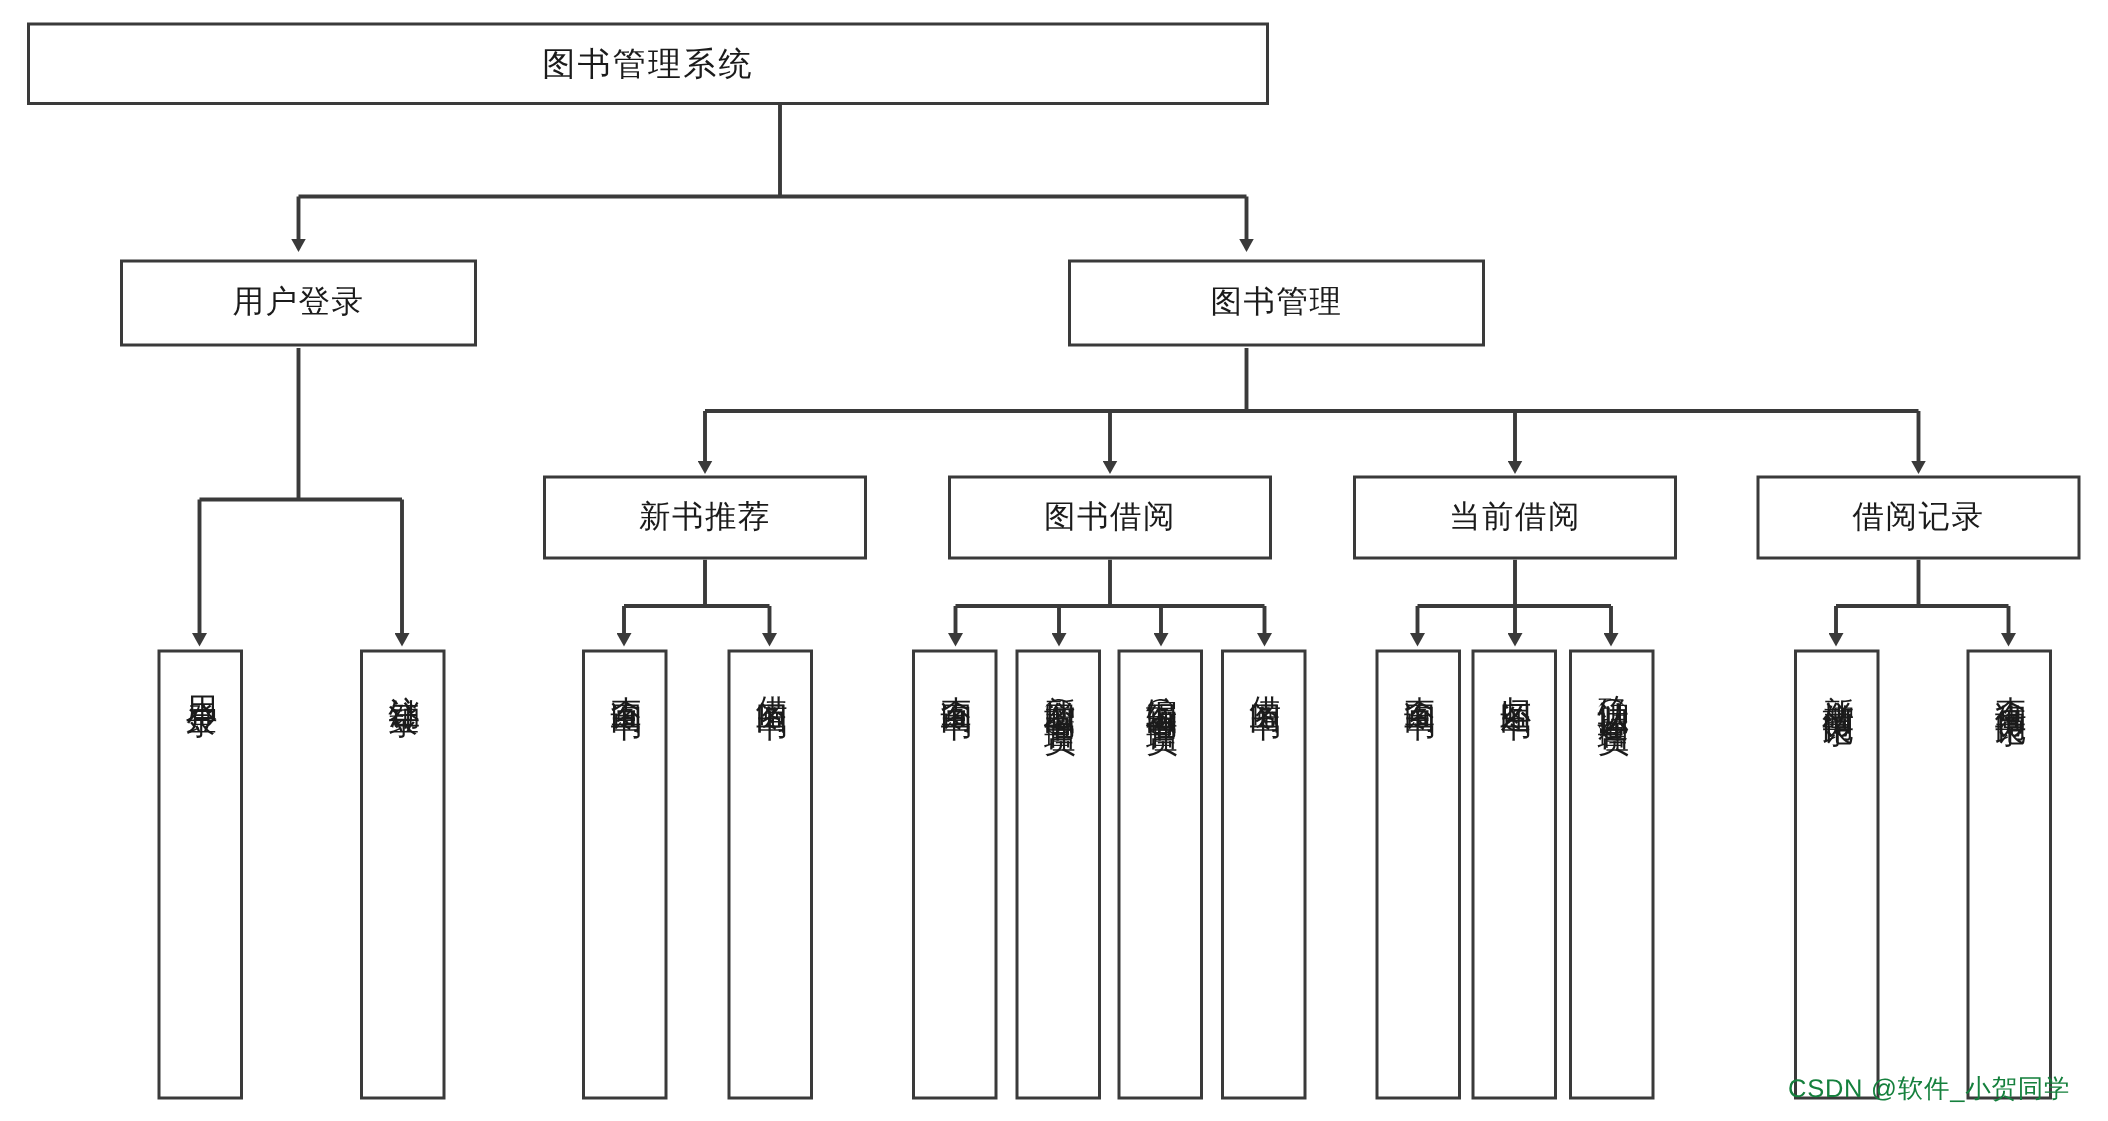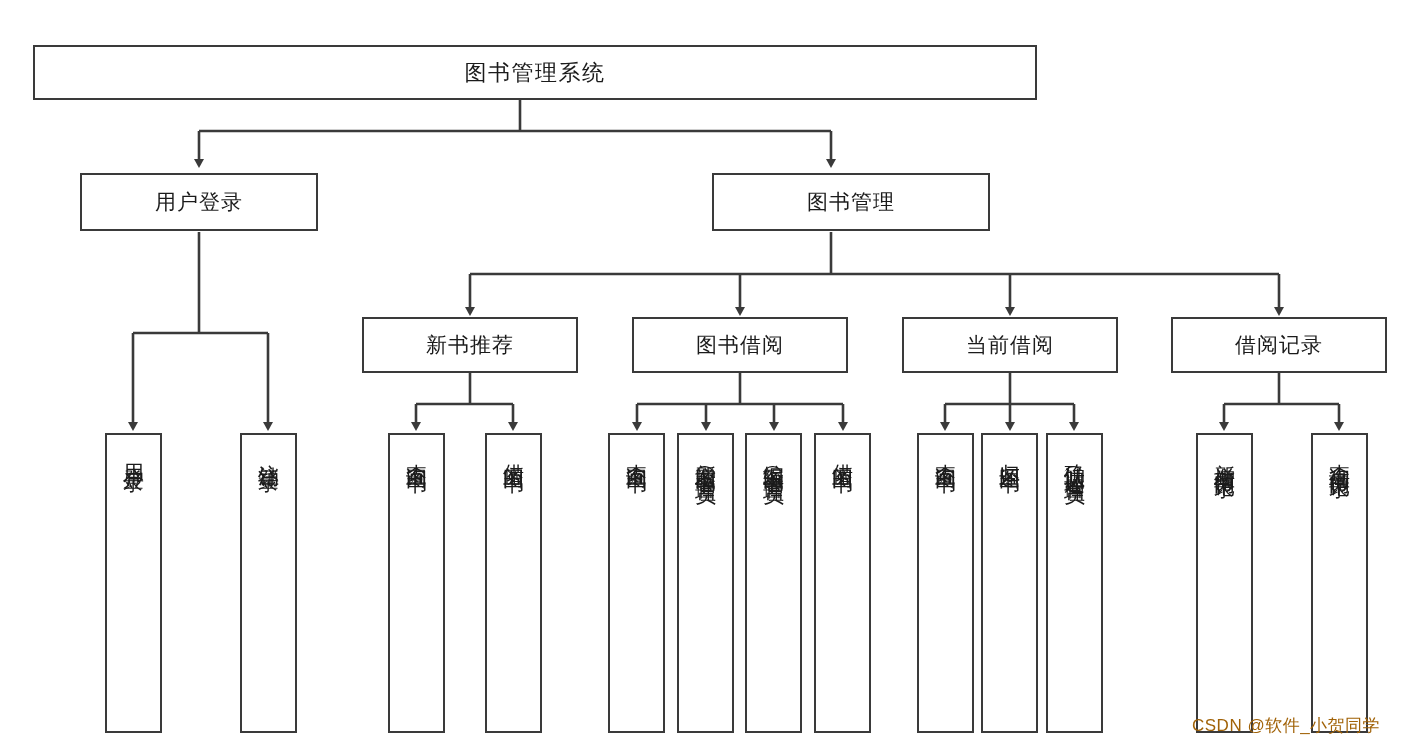--- a/index.html
+++ b/index.html
@@ -61,21 +61,21 @@
     writing-mode: vertical-rl;
     text-orientation: upright;
     font-size: 21px;
     line-height: 1.05;
     letter-spacing: 3px;
     max-height: 100%;
   }
   .watermark {
     position: absolute;
     font-size: 17px;
-    color: #a16207;
+    color: #15803d;
     letter-spacing: 0.5px;
     white-space: nowrap;
     user-select: none;
   }
 </style>
 </head>
 <body>
 
 <div id="canvas">
 
@@ -122,21 +122,21 @@
       <path d="M1010,404 L1010,423" marker-end="url(#arrow)"></path>
       <path d="M1074,404 L1074,423" marker-end="url(#arrow)"></path>
 
       <path d="M1279,373 L1279,404"></path>
       <path d="M1224,404 L1339,404"></path>
       <path d="M1224,404 L1224,423" marker-end="url(#arrow)"></path>
       <path d="M1339,404 L1339,423" marker-end="url(#arrow)"></path>
     </g>
   </svg>
 
-  <div class="node horiz root" style="left:33px; top:15px; width:1004px; height:55px;margin-top:30px;">
+  <div class="node horiz root" style="left:18px; top:15px; width:828px; height:55px;">
     <span class="lbl">图书管理系统</span>
   </div>
 
   <div class="node horiz" style="left:80px; top:173px; width:238px; height:58px;">
     <span class="lbl">用户登录</span>
   </div>
   <div class="node horiz" style="left:712px; top:173px; width:278px; height:58px;">
     <span class="lbl">图书管理</span>
   </div>
 

